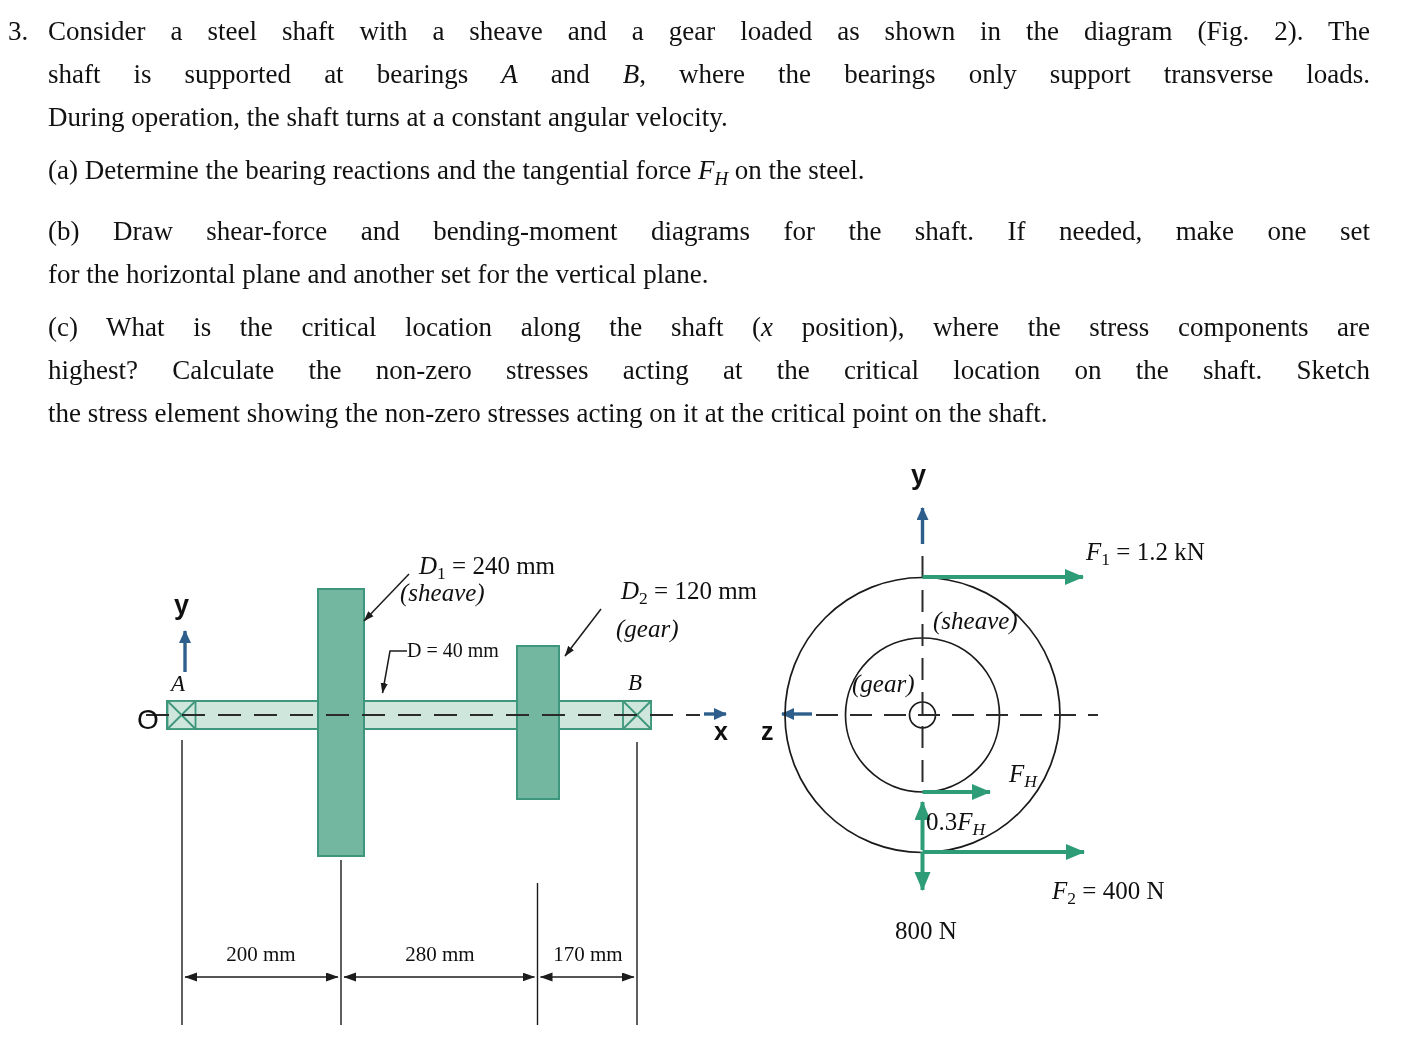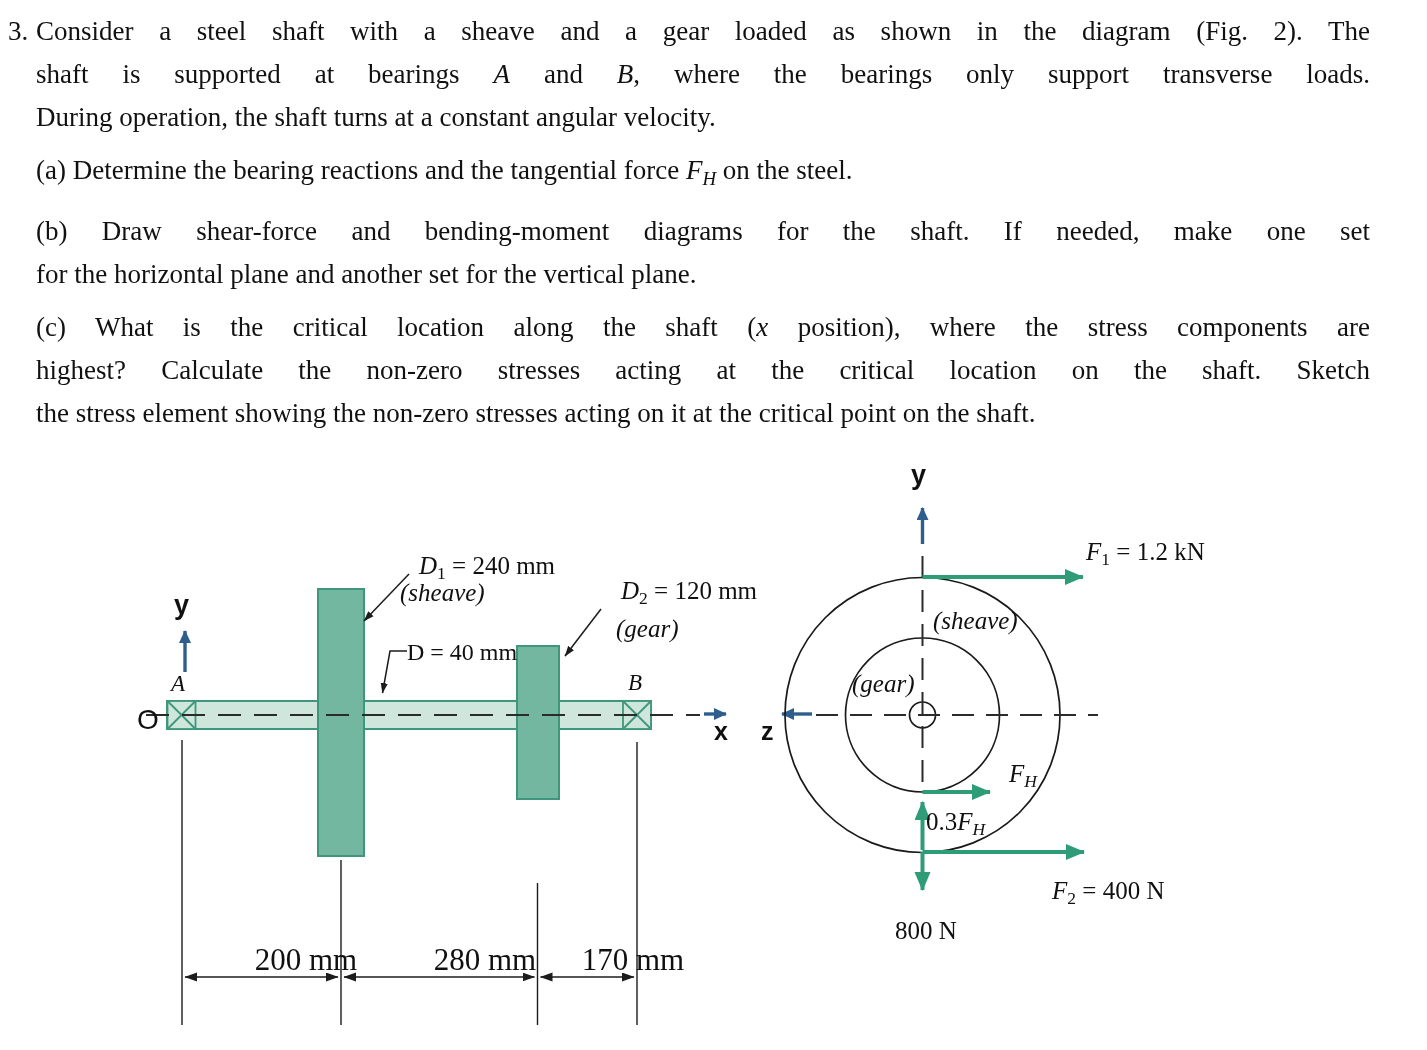--- a/index.html
+++ b/index.html
@@ -7,33 +7,33 @@
     position:relative; width:1427px; height:1050px;
     background:#ffffff; overflow:hidden;
     font-family:"Liberation Serif", serif; color:#111;
   }
   
   .prob {
     position:absolute; left:8px; top:10px; width:1362px;
     font-size:27px; line-height:43px;
   }
   .pnum { position:absolute; left:0; top:0; }
-  .pline { margin-left:28px; }
+  .pline { margin-left:40px; }
   .just { text-align:justify; text-align-last:justify; }
   .gap { margin-top:10px; }
   .ital { font-style:italic; }
   .sub { font-size:0.70em; vertical-align:-0.30em; }
   .isub { font-size:0.70em; vertical-align:-0.30em; font-style:italic; }
 
   
   .diagram { position:absolute; left:0; top:440px; width:1427px; height:610px; }
   .diagram svg { position:absolute; left:0; top:0; }
   .dia-label { position:absolute; white-space:nowrap; font-family:"Liberation Serif", serif; font-size:25px; color:#101010; }
   .axis { font-family:"Liberation Sans", sans-serif; font-weight:bold; font-size:25px; }
-  .dim  { font-size:31px;margin-left:45px; }
+  .dim  { font-size:21px; }
   .ctr  { transform:translateX(-50%); }
 </style>
 </head>
 <body>
 
 <div class="page">
 
   <div class="prob">
     <span class="pnum">3.</span>
     <div class="pline just"><span>Consider a steel shaft with a sheave and a gear loaded as shown in the diagram (Fig. 2). The</span></div>
@@ -128,21 +128,21 @@
     <div class="dia-label ital" style="left:628px; top:230px; font-size:23px;">B</div>
     <div class="dia-label axis" style="left:714px; top:277px;">x</div>
     <div class="dia-label axis" style="left:761px; top:277px;">z</div>
 
     <div class="dia-label" style="left:419px; top:112px;text-align:center;"><span class="ital">D</span><span class="sub">1</span><span> = 240 mm</span></div>
     <div class="dia-label ital" style="left:400px; top:139px;">(sheave)</div>
 
     <div class="dia-label" style="left:605px; top:137px;margin-left:16px;"><span class="ital">D</span><span class="sub">2</span><span> = 120 mm</span></div>
     <div class="dia-label ital" style="left:616px; top:175px;">(gear)</div>
 
-    <div class="dia-label" style="left:407px; top:199px; font-size:24px;">D = 40 mm</div>
+    <div class="dia-label" style="left:407px; top:199px; font-size:20px;">D = 40 mm</div>
 
     <div class="dia-label dim ctr" style="left:261px; top:502px;">200 mm</div>
     <div class="dia-label dim ctr" style="left:440px; top:502px;">280 mm</div>
     <div class="dia-label dim ctr" style="left:588px; top:502px;">170 mm</div>
 
     <div class="dia-label axis" style="left:911px; top:20px; font-size:27px;">y</div>
 
     <div class="dia-label" style="left:1086px; top:98px;"><span class="ital">F</span><span class="sub">1</span><span> = 1.2 kN</span></div>
 
     <div class="dia-label ital" style="left:933px; top:167px;">(sheave)</div>

